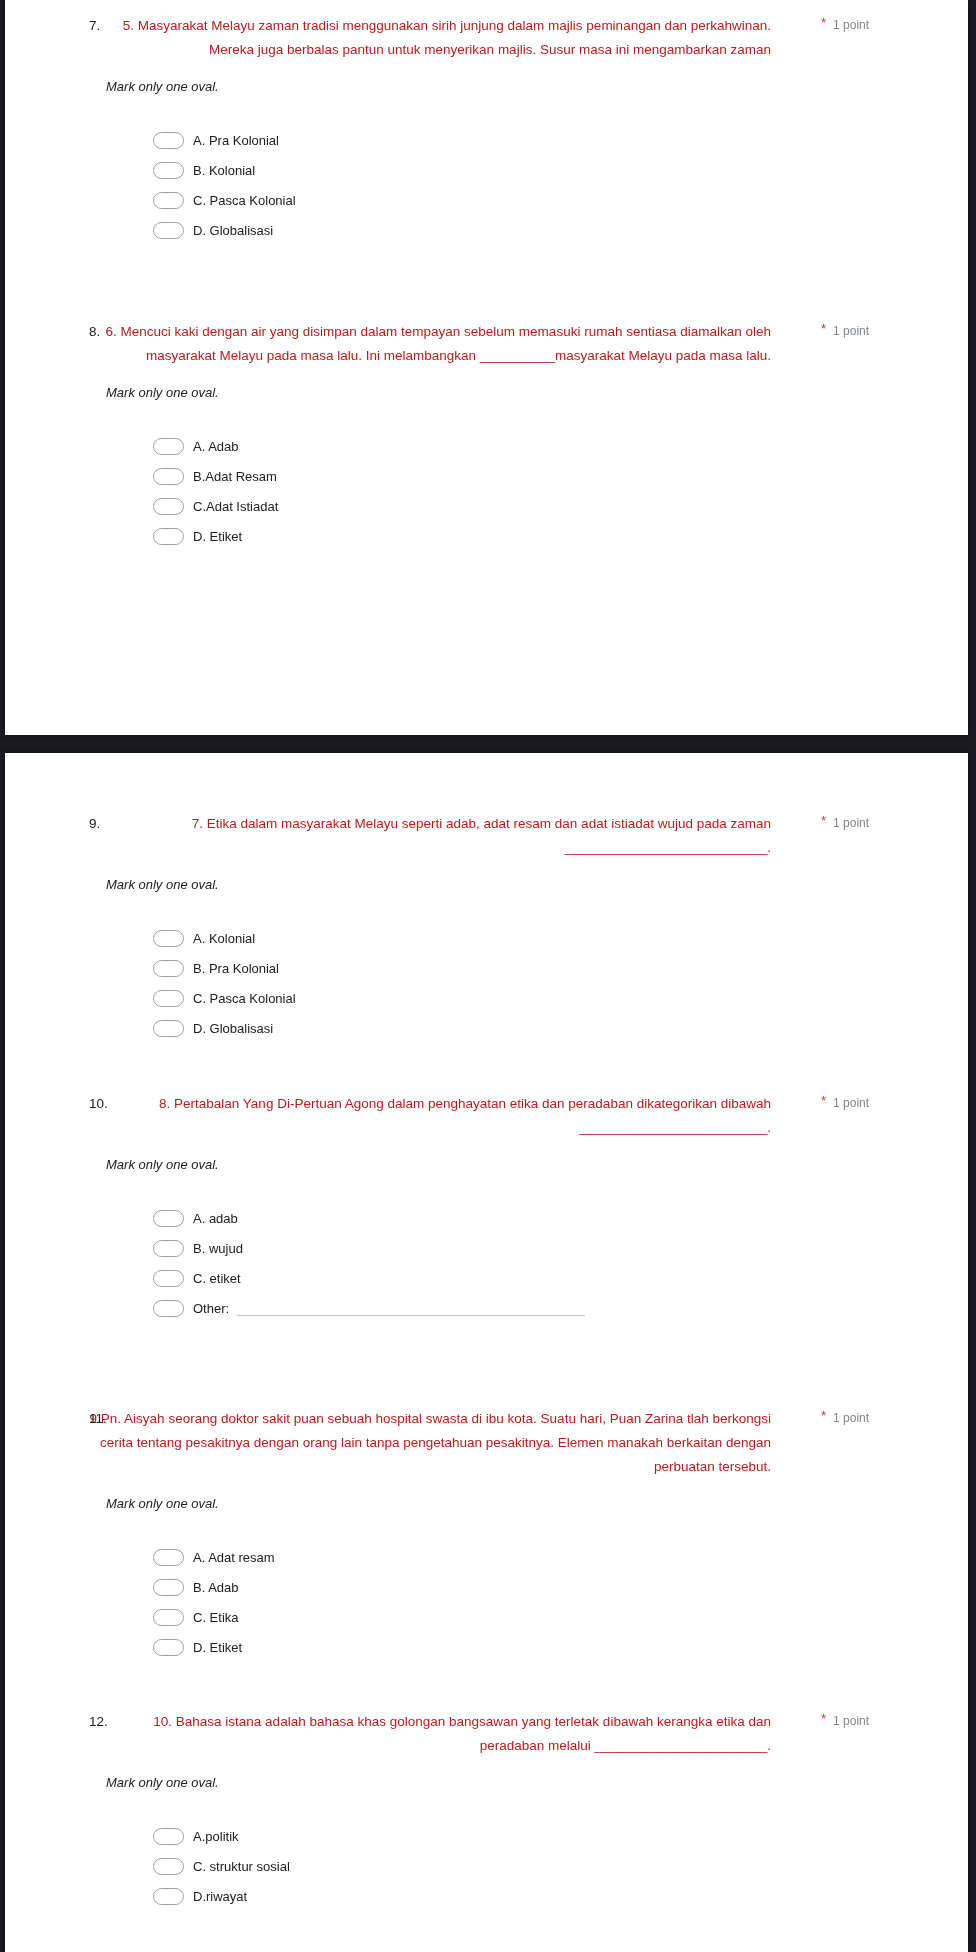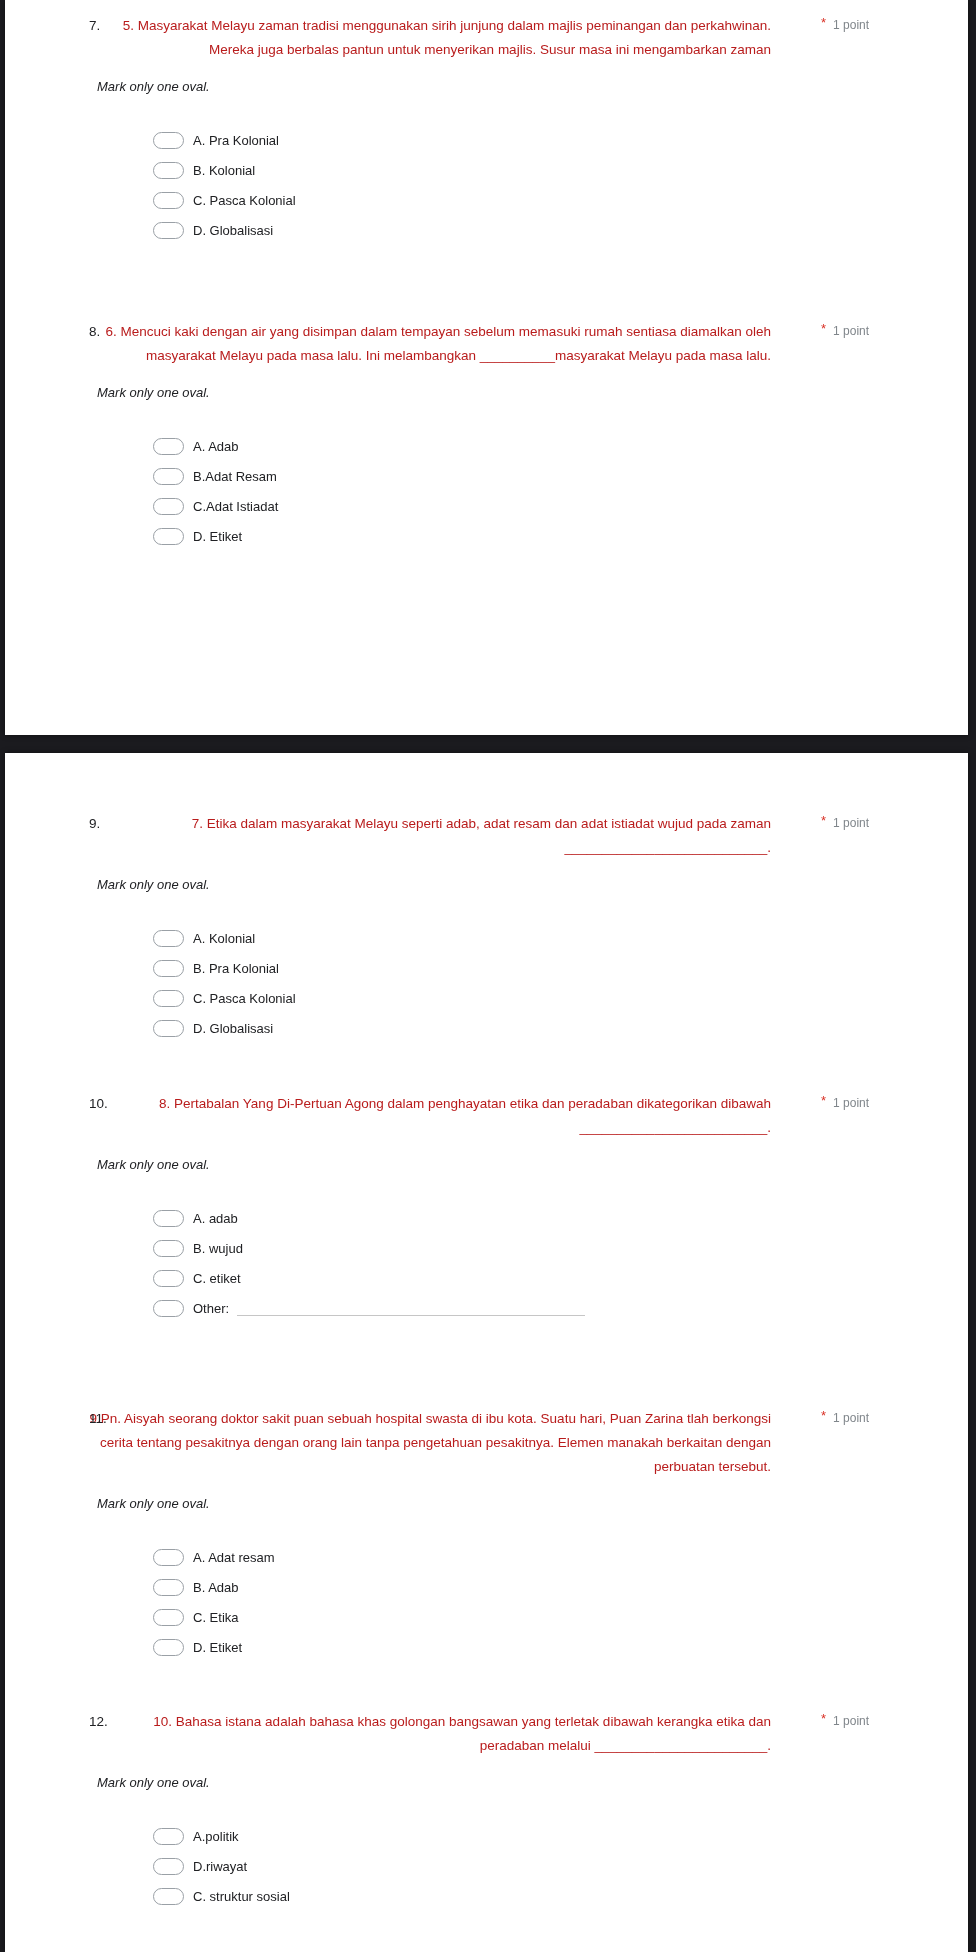--- a/index.html
+++ b/index.html
@@ -39,21 +39,21 @@
     white-space:nowrap;
     margin-left:8px;
   }
   .req {
     color:var(--required, #d93025);
     font-size:13px; margin-right:7px;
     vertical-align:top;
   }
   .pts-text { color:#80868b; font-size:12px; }
   .mark-hint {
-    margin-left:8px; margin-top:16px;
+    margin-left:17px; margin-top:16px;
     font-style:italic; font-size:13px; line-height:17px;
     color:#202124;
   }
   .options { margin-left:64px; margin-top:30px; }
   .opt { display:flex; align-items:center; height:30px; cursor:pointer; }
   .oval {
     width:31px; height:17px; flex:0 0 31px;
     border:1.5px solid var(--oval-border, #9aa0a6);
     border-radius:9px;
     background:#ffffff;
@@ -219,23 +219,23 @@
       <span class="qnum">12.</span>
       <div class="qtext">10. Bahasa istana adalah bahasa khas golongan bangsawan yang terletak dibawah kerangka etika dan peradaban melalui _______________________.</div>
       <div class="mark-hint">Mark only one oval.</div>
       <div class="options">
         <div class="opt">
           <span class="oval"></span>
           <span class="opt-label">A.politik</span>
         </div>
         <div class="opt">
           <span class="oval"></span>
+          <span class="opt-label">C. struktur sosial</span>
+        </div>
+        <div class="opt">
+          <span class="oval"></span>
           <span class="opt-label">D.riwayat</span>
-        </div>
-        <div class="opt">
-          <span class="oval"></span>
-          <span class="opt-label">C. struktur sosial</span>
         </div>
       </div>
     </section>
 
   </div>
 </div>
 
 </body></html>

